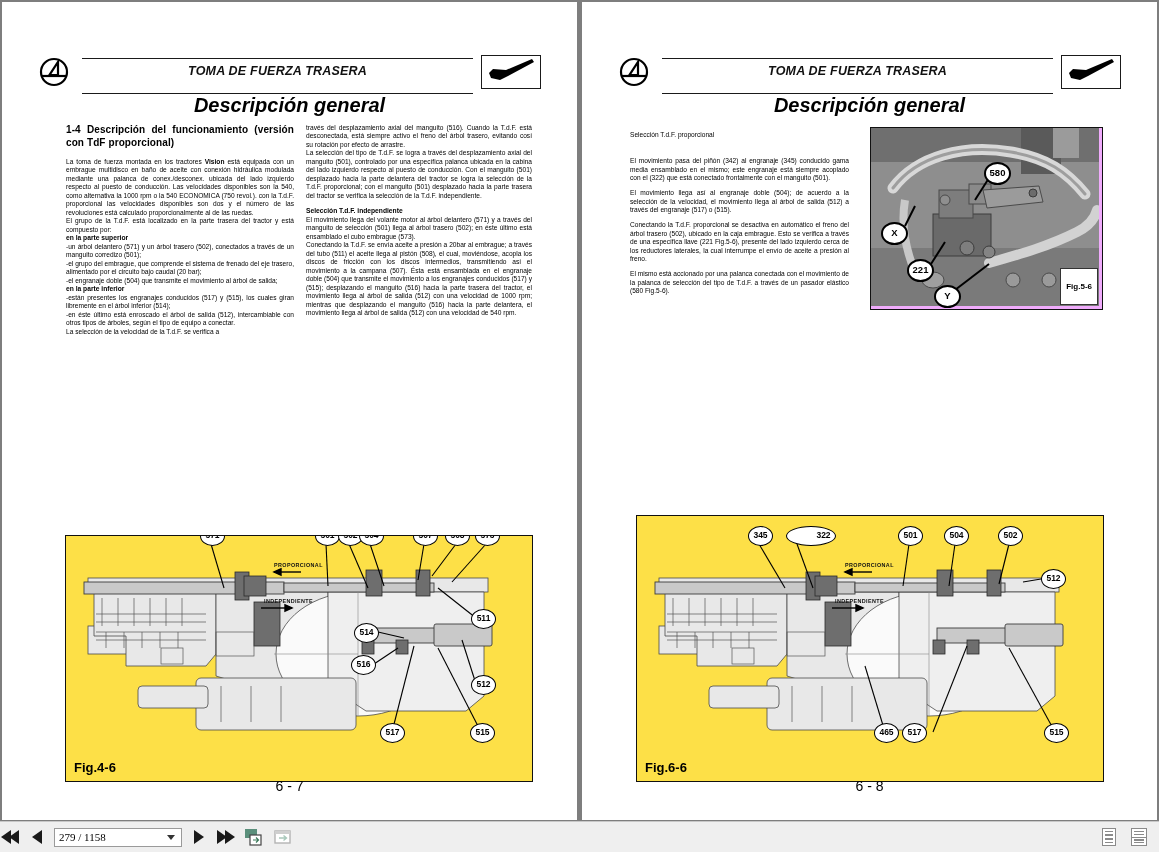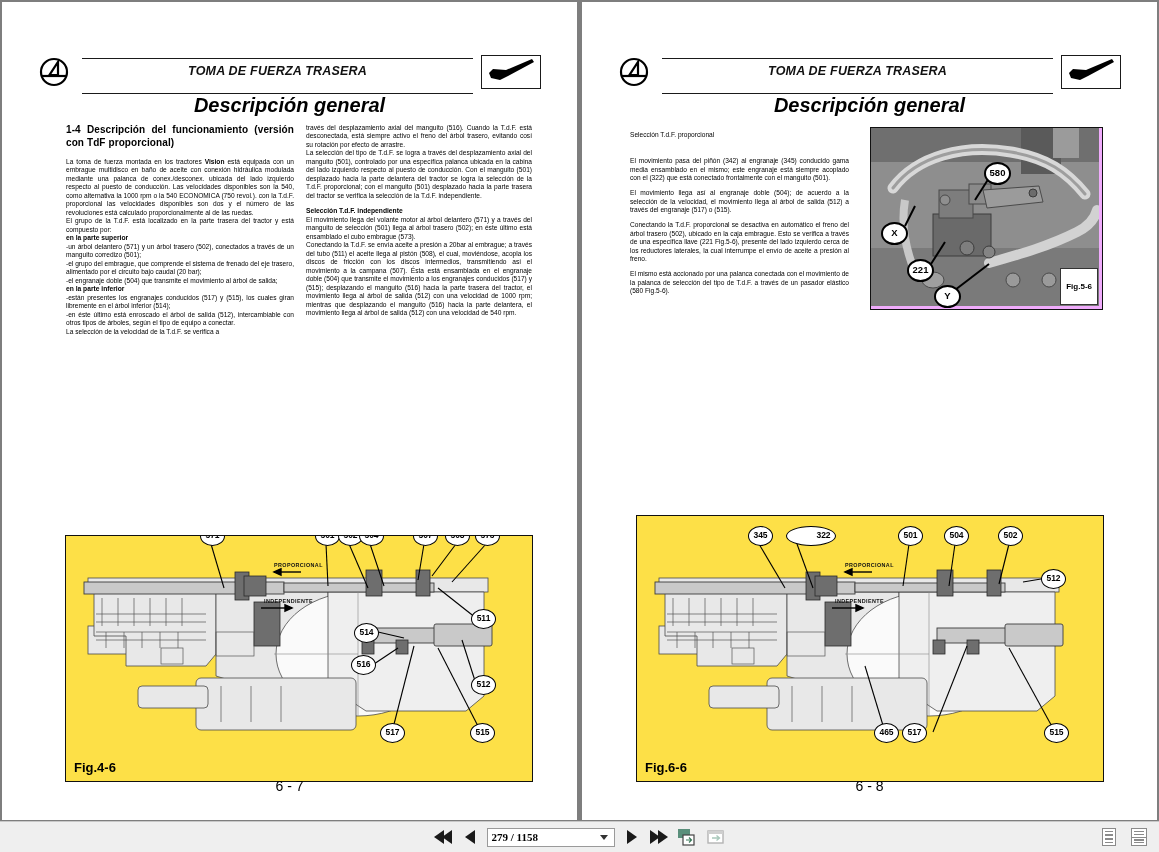--- a/index.html
+++ b/index.html
@@ -224,23 +224,21 @@
     left: 0; bottom: 0;
     width: 1159px; height: 30px;
     background: #efefef;
     border-top: 1px solid #c8c8c8;
   }
   .tb-center {
     position: absolute;
     left: 0; right: 0; top: 0; height: 30px;
     display: flex;
     align-items: center;
-    justify-content: center;
     gap: 7px;
-    font-weight: bold;
   }
   .tb-btn {
     width: 20px; height: 22px;
     display: flex; align-items: center; justify-content: center;
     cursor: pointer;
   }
   .pagebox {
     width: 128px; height: 19px;
     background: #fff;
     border: 1px solid #9a9a9a;

